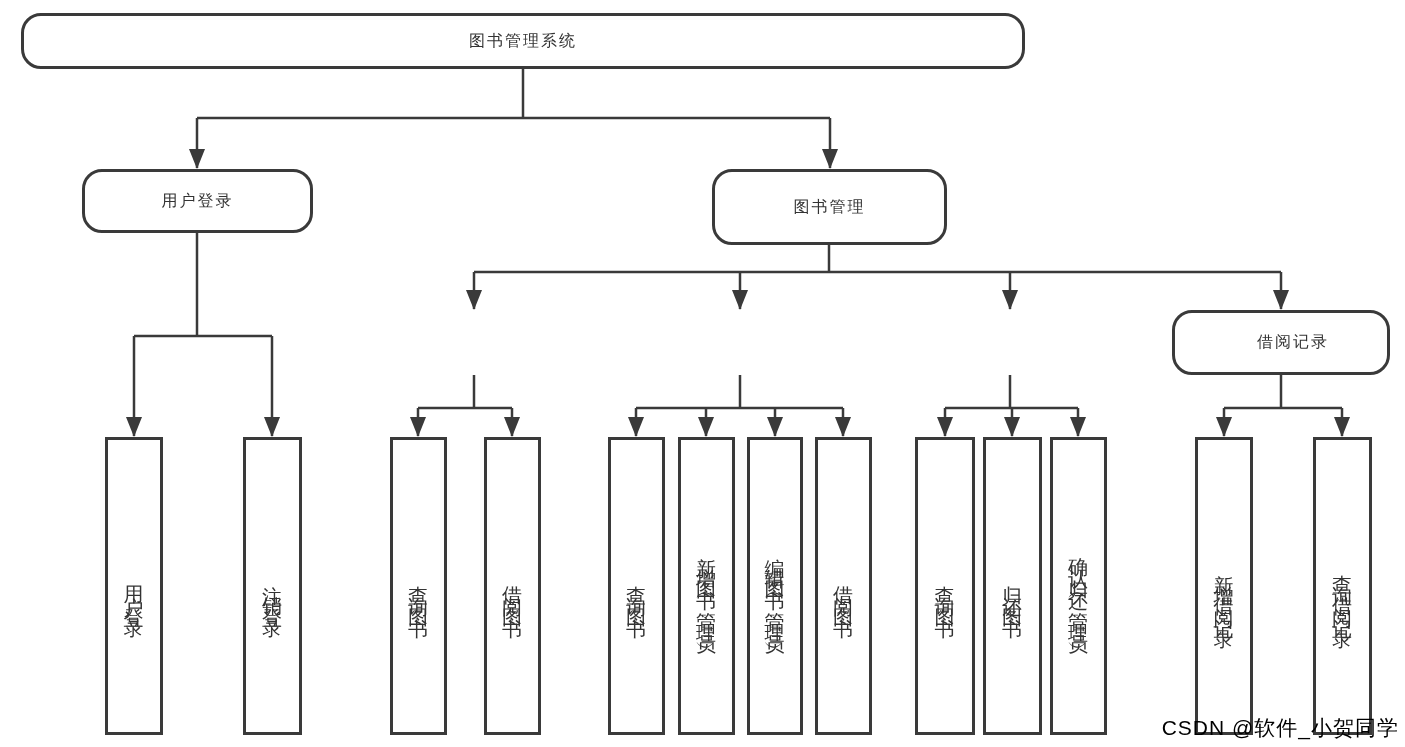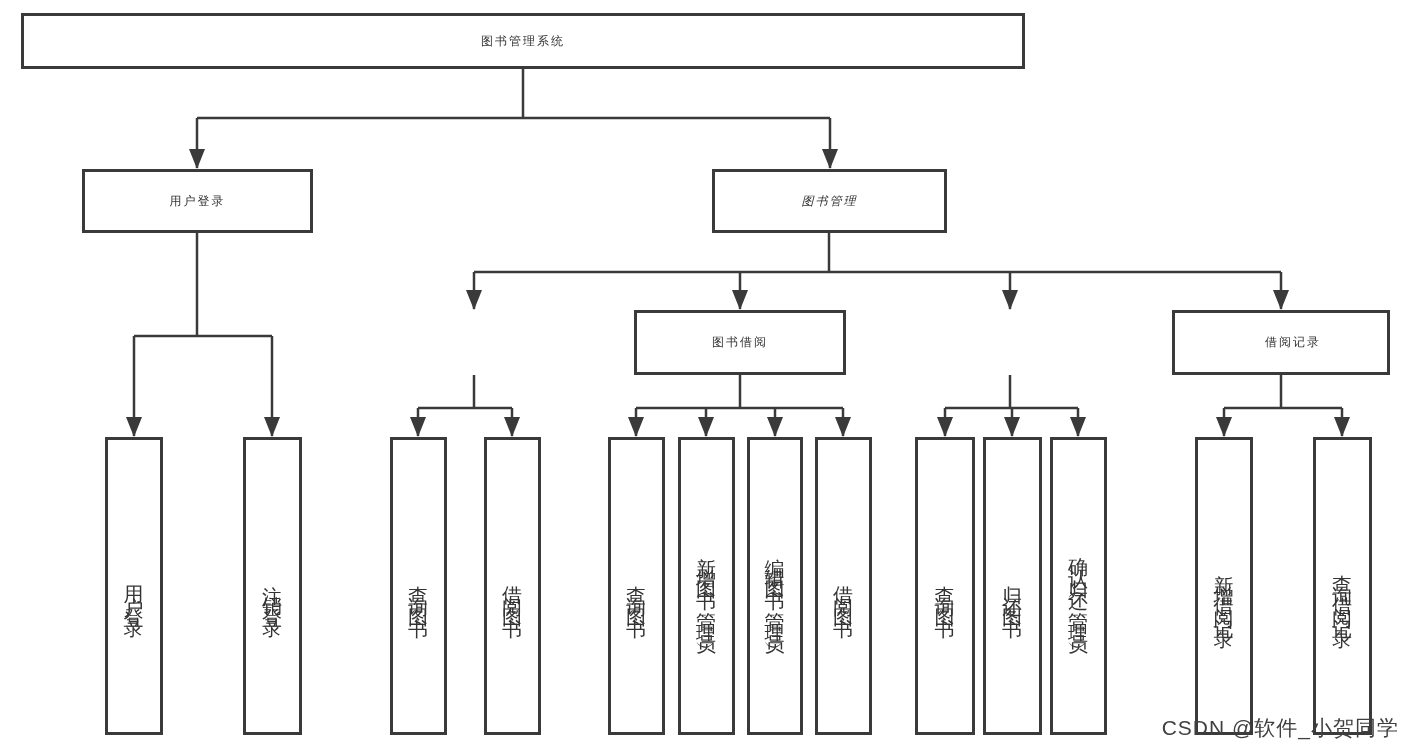--- a/index.html
+++ b/index.html
@@ -7,29 +7,29 @@
     position:relative; width:1405px; height:747px;
     background:#ffffff; overflow:hidden;
     font-family:"Liberation Sans", sans-serif; color:#333333;
   }
   .wires { position:absolute; left:0; top:0; z-index:1; }
   .node {
     position:absolute; z-index:2; box-sizing:border-box;
     background:#ffffff; border:3px solid #3a3a3a;
     display:grid; place-items:center;
   }
-  .hbox { font-size:12px; letter-spacing:2px; white-space:nowrap; }
+  .hbox { font-size:16px; letter-spacing:2px; white-space:nowrap;border-radius:20px; }
   .vbox span {
     writing-mode:vertical-rl; text-orientation:mixed;
     font-size:20px; line-height:1; letter-spacing:11px;
     padding-top:11px; 
   }
   .watermark {
     position:absolute; right:6px; bottom:5px; z-index:3;
-    font-size:21px; letter-spacing:1px; color:#404040; white-space:nowrap;
+    font-size:21px; letter-spacing:1px; color:#000000; white-space:nowrap;
   }
 </style>
 </head>
 <body>
 
 <div class="stage">
 
   <svg class="wires" width="1405" height="747" viewBox="0 0 1405 747" fill="none" stroke="#3a3a3a" stroke-width="2.5">
     <defs>
       <marker id="arr" viewBox="0 0 20 16" refX="19" refY="8" markerWidth="20" markerHeight="16" markerUnits="userSpaceOnUse" orient="auto">
@@ -74,23 +74,22 @@
 
     <path d="M1281 375 L1281 408"></path>
     <path d="M1224 408 L1342 408"></path>
     <path d="M1224 408 L1224 436" marker-end="url(#arr)"></path>
     <path d="M1342 408 L1342 436" marker-end="url(#arr)"></path>
   </svg>
 
   <div class="node hbox" style="left:21px; top:13px; width:1004px; height:56px;">图书管理系统</div>
 
   <div class="node hbox" style="left:82px; top:169px; width:231px; height:64px;">用户登录</div>
-  <div class="node hbox" style="left:712px; top:169px; width:235px; height:64px;font-style:italic;">图书管理</div>
+  <div class="node hbox" style="left:712px; top:169px; width:235px; height:76px;">图书管理</div>
 
-  <div class="node hbox" style="left:634px; top:310px; width:212px; height:65px;">图书借阅</div>
   <div class="node hbox" style="left:1172px; top:310px; width:218px; height:65px;padding-left:24px;">借阅记录</div>
 
   <div class="node vbox" style="left:105px; top:437px; width:58px; height:298px;">
     <span>用户登录</span>
   </div>
   <div class="node vbox" style="left:243px; top:437px; width:59px; height:298px;">
     <span>注销登录</span>
   </div>
 
   <div class="node vbox" style="left:390px; top:437px; width:57px; height:298px;">

